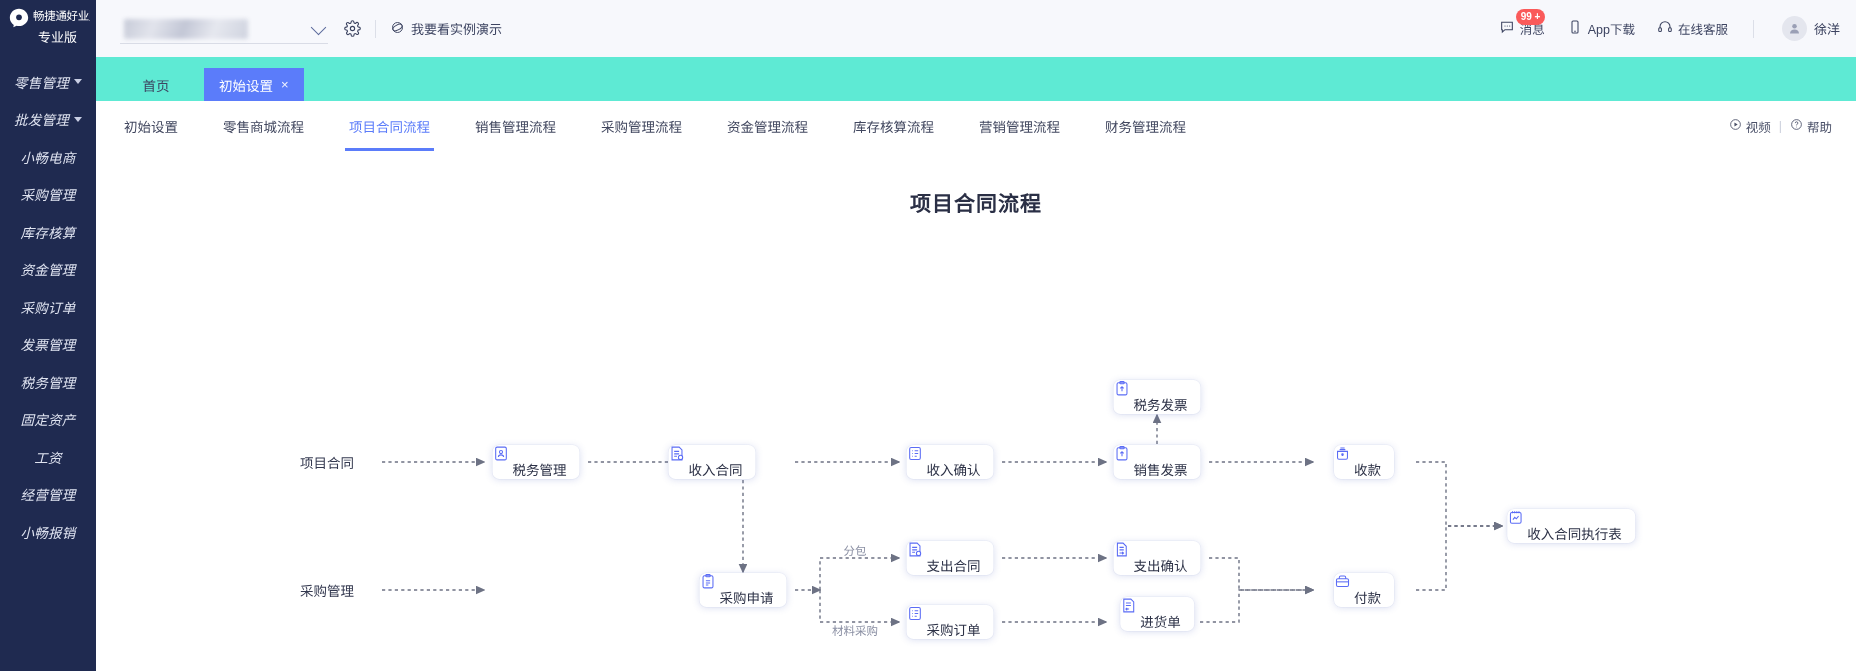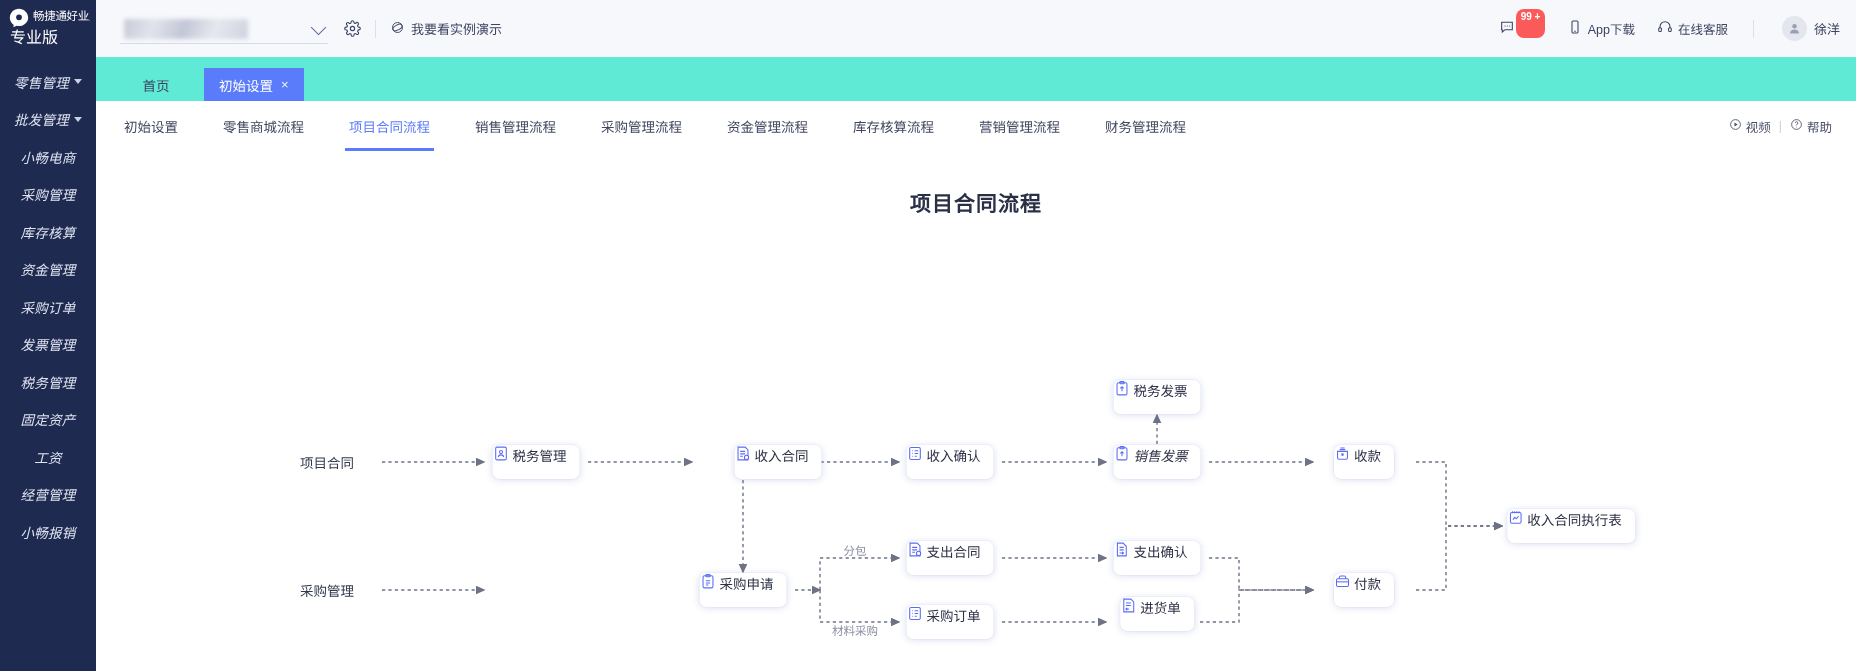--- a/index.html
+++ b/index.html
@@ -18,22 +18,22 @@
   }
   .brand { height: 57px; padding: 6px 6px 0 8px; position: relative; }
   .brand-row { display: flex; align-items: flex-start; gap: 3px; }
   .brand-logo { width: 22px; height: 22px; flex: 0 0 22px; margin-top: 1px; }
   .brand-name {
     color: #ffffff; font-size: 11.5px; line-height: 14px;
     letter-spacing: -0.3px; white-space: nowrap; overflow: hidden;
     padding-top: 3px;
   }
   .brand-sub {
-    color: #ffffff; font-size: 16px; line-height: 13px;
-    padding-left: 2px; margin-top: 2px; white-space: nowrap;
+    color: #ffffff; font-size: 13px; line-height: 13px;
+    padding-left: 2px; margin-top: 2px; white-space: nowrap; margin-left: 28px;
   }
   .nav { margin-top: 6px; font-style: italic; }
   .nav-item {
     height: 37.5px; display: flex; align-items: center; justify-content: center;
     color: #dfe3f0; font-size: 13.5px; cursor: pointer; position: relative;
     white-space: nowrap; letter-spacing: 0.2px;
   }
   .nav-caret {
     width: 0; height: 0; margin-left: 5px;
     border-left: 4.5px solid transparent; border-right: 4.5px solid transparent;
@@ -72,21 +72,21 @@
     margin-left: auto; display: flex; align-items: center; gap: 0;
     padding-right: 4px;
   }
   .top-act {
     display: flex; align-items: center; gap: 5px; color: #3d4461;
     font-size: 12.5px; cursor: pointer; padding: 0 11px; position: relative;
     white-space: nowrap;
   }
   .badge {
     position: absolute; top: -10px; left: 28px; background: #fa5a5a;
-    color: #fff; font-size: 10px; line-height: 15px; height: 29px;
+    color: #fff; font-size: 10px; line-height: 15px; height: 16px;
     border-radius: 8px; padding: 0 5px; font-weight: bold; white-space: nowrap;
   }
   .avatar-wrap { display: flex; align-items: center; gap: 7px; padding-left: 14px; cursor: pointer; }
   .avatar {
     width: 25px; height: 25px; border-radius: 50%; background: #e4e6ee;
     display: flex; align-items: center; justify-content: center; flex: 0 0 25px;
   }
   .uname { font-size: 13px; color: #3d4461; white-space: nowrap; font-family: Liberation Serif, serif; }
 
   
@@ -133,21 +133,21 @@
     letter-spacing: 1px;
   }
   .diagram { position: relative; width: 100%; height: 460px; }
   .diagram svg { position: absolute; left: 0; top: 0; }
   .rowlabel {
     position: absolute; font-size: 13.5px; color: #33384f; white-space: nowrap;
     transform: translateY(-50%);
   }
   .node {
     position: absolute; height: 34px; background: #ffffff;
-    border-radius: 7px; display: flex; align-items: flex-start; gap: 7px;
+    border-radius: 7px; display: flex; align-items: flex-end; gap: 7px;
     padding: 0 13px; font-size: 13.5px; color: #2d3247; white-space: nowrap;
     box-shadow: 0 1px 7px rgba(92,110,190,.22), 0 0 0 0.5px rgba(118,134,200,.10);
     transform: translate(-50%,-50%); cursor: pointer;
   }
   .node svg { flex: 0 0 17px; }
   .edgelabel {
     position: absolute; font-size: 11.5px; color: #8a8fa3; white-space: nowrap;
     transform: translate(-50%,-50%);
   }
 </style>
@@ -414,42 +414,42 @@
           <span>
             <svg viewBox="0 0 24 24" width="17" height="17" fill="none" stroke="#5b6cf5" stroke-width="1.5">
               <rect x="4.5" y="3" width="15" height="18" rx="2"></rect>
               <circle cx="12" cy="10" r="2.2"></circle>
                 <path d="M8.3 17c0-2 1.7-3.1 3.7-3.1s3.7 1.1 3.7 3.1"></path>
             </svg>
           </span>
           <span>税务管理</span>
         </div>
 
-        <div class="node" style="left:682px; top:245px;">
+        <div class="node" style="left:616px; top:245px;">
           <span>
             <svg viewBox="0 0 24 24" width="17" height="17" fill="none" stroke="#5b6cf5" stroke-width="1.5">
               <path d="M5 3h10l4 4v14H5z"></path>
                 <path d="M8 9h7M8 12.5h7M8 16h4"></path>
               <circle cx="17" cy="17.5" r="3" fill="#fff"></circle>
             </svg>
           </span>
           <span>收入合同</span>
         </div>
 
         <div class="node" style="left:854px; top:245px;">
           <span>
             <svg viewBox="0 0 24 24" width="17" height="17" fill="none" stroke="#5b6cf5" stroke-width="1.5">
               <rect x="4.5" y="3.5" width="15" height="17" rx="2"></rect>
               <path d="M8 8h1M8 12h1M8 16h1M11.5 8h5M11.5 12h5M11.5 16h3"></path>
             </svg>
           </span>
           <span>收入确认</span>
         </div>
 
-        <div class="node" style="left:1061px; top:245px;font-style:italic;">
+        <div class="node" style="left:1061px; top:245px;">
           <span>
             <svg viewBox="0 0 24 24" width="17" height="17" fill="none" stroke="#5b6cf5" stroke-width="1.5">
               <rect x="5" y="4" width="14" height="17" rx="2"></rect>
               <rect x="9" y="2" width="6" height="3.2" rx="1"></rect>
               <path d="M12 16V9.5M12 9.5l-2.3 2.3M12 9.5l2.3 2.3"></path>
             </svg>
           </span>
           <span>销售发票</span>
         </div>
 

